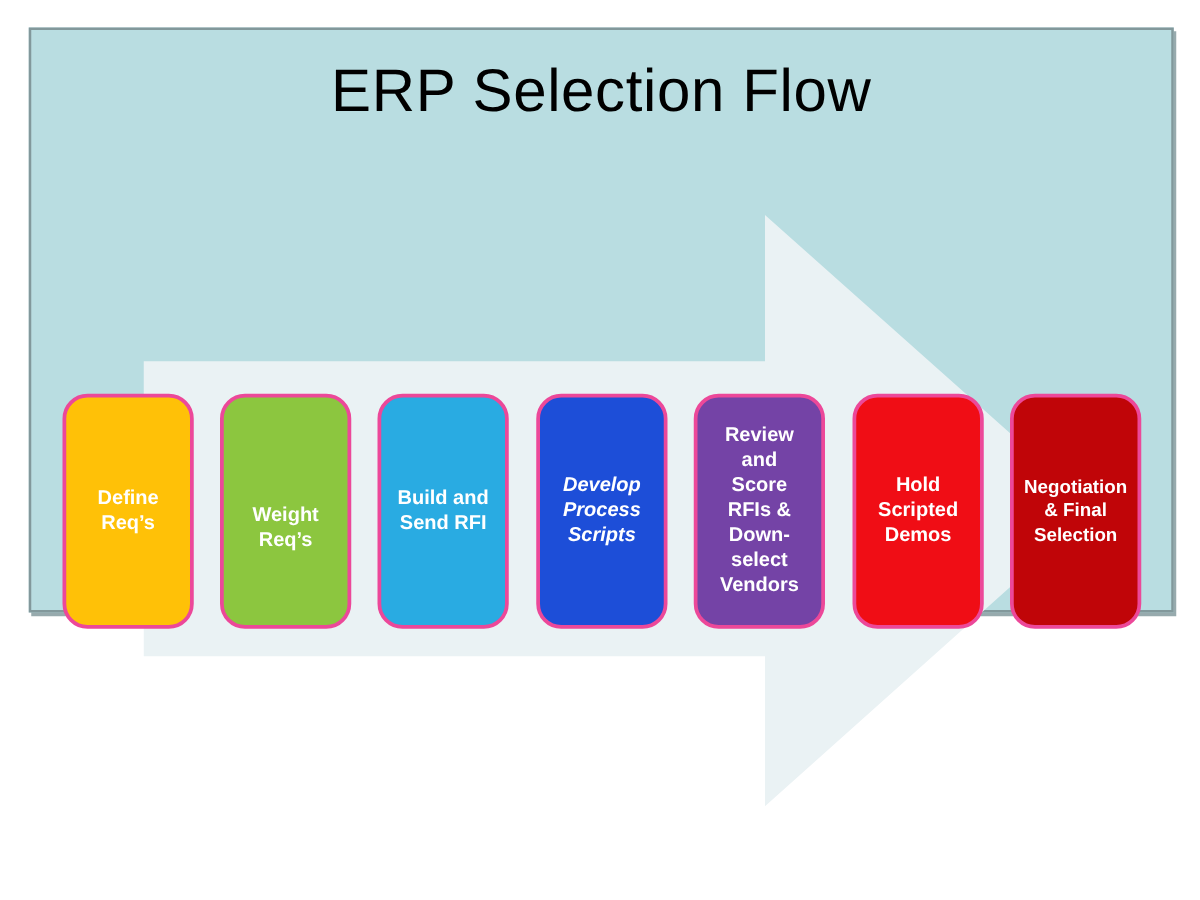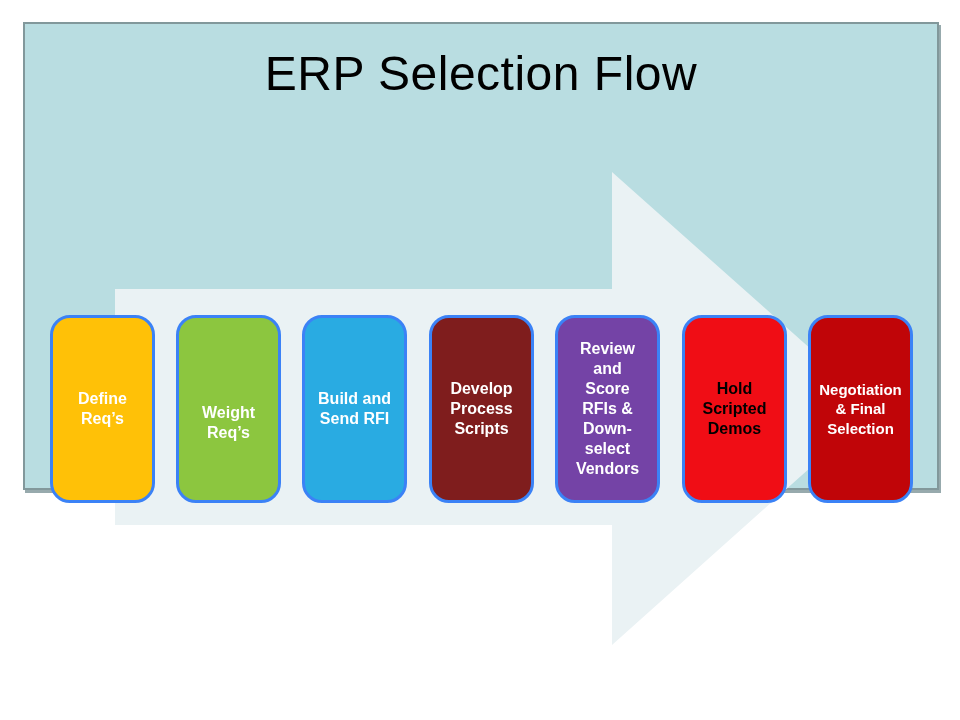--- a/index.html
+++ b/index.html
@@ -38,21 +38,21 @@
     width: 914px;
     height: 653px;
     display: block;
   }
   .step {
     position: absolute;
     top: 291px;
     width: 105px;
     height: 188px;
     box-sizing: border-box;
-    border: 3px solid #3b82f6;
+    border: 3px solid #ec4899;
     border-radius: 20px;
     display: flex;
     align-items: center;
     text-align: center;
     color: #ffffff;
     font-weight: bold;
     font-size: 16px;
     line-height: 1.25;
     white-space: pre-line;
   }
@@ -82,36 +82,36 @@
 Req’s</span>
     </div>
     <div class="step s2" style="background-color: rgb(140, 198, 63);">
       <span class="step-label" style="color: rgb(255, 255, 255); margin-top: 27px;">Weight
 Req’s</span>
     </div>
     <div class="step s3" style="background-color: rgb(41, 171, 226);">
       <span class="step-label" style="color: rgb(255, 255, 255);">Build and
 Send RFI</span>
     </div>
-    <div class="step s4" style="background-color: #7f1d1d;">
+    <div class="step s4" style="background-color: #1d4ed8; font-style: italic;">
       <span class="step-label" style="color: rgb(255, 255, 255);">Develop
 Process
 Scripts</span>
     </div>
     <div class="step s5" style="background-color: rgb(116, 67, 166);">
       <span class="step-label" style="color: rgb(255, 255, 255);">Review
 and
 Score
 RFIs &amp;
 Down-
 select
 Vendors</span>
     </div>
     <div class="step s6" style="background-color: rgb(240, 13, 21);">
-      <span class="step-label" style="color: #000000;">Hold
+      <span class="step-label" style="color: #ffffff;">Hold
 Scripted
 Demos</span>
     </div>
     <div class="step s7" style="background-color: rgb(192, 5, 8);">
       <span class="step-label" style="color: rgb(255, 255, 255);">Negotiation
 &amp; Final
 Selection</span>
     </div>
 
   </div>

